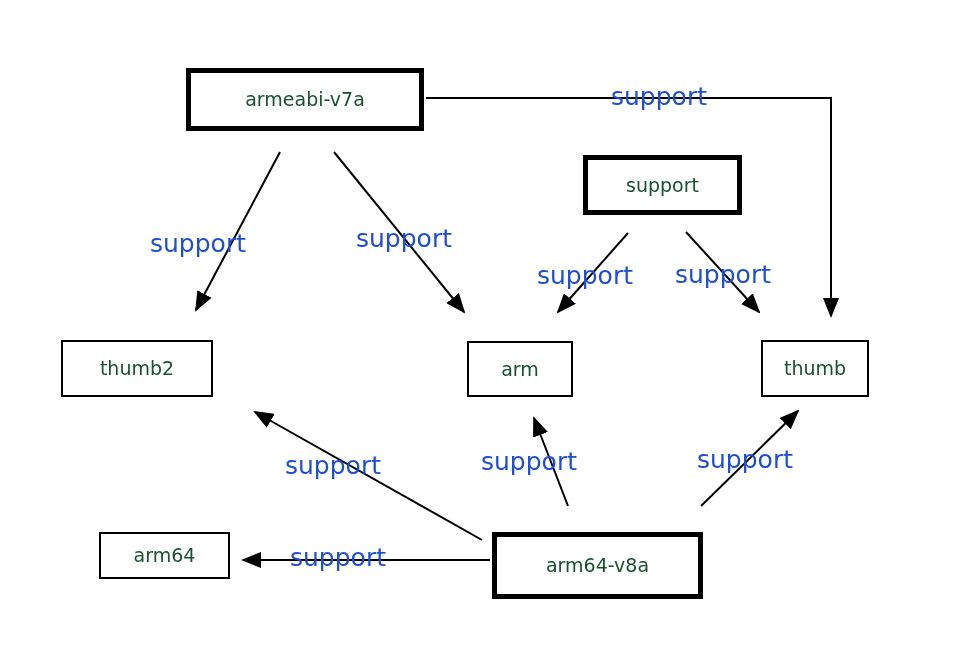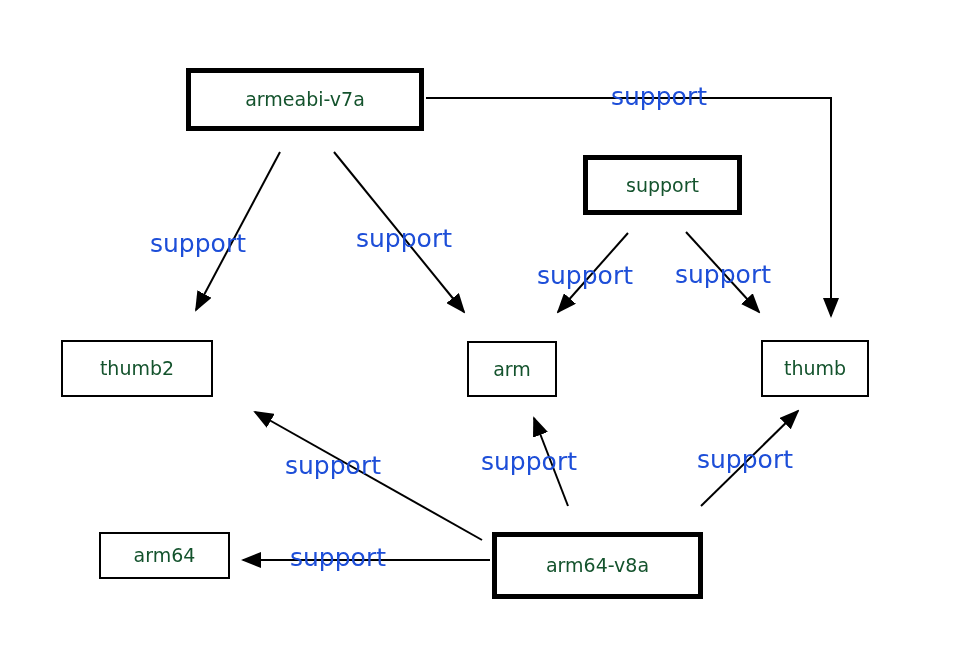--- a/index.html
+++ b/index.html
@@ -76,21 +76,21 @@
         <path d="M 568,506 L 534,418" fill="none" stroke="#000000" stroke-width="2" marker-end="url(#arrowhead)"></path>
         <path d="M 701,506 L 798,411" fill="none" stroke="#000000" stroke-width="2" marker-end="url(#arrowhead)"></path>
         <path d="M 490,560 L 243,560" fill="none" stroke="#000000" stroke-width="2" marker-end="url(#arrowhead)"></path>
       </g>
   </svg>
 
   <div id="nodes-layer">
       <div class="node bold" style="left: 186px; top: 68px; width: 238px; height: 63px; border-color: rgb(0, 0, 0);">armeabi-v7a</div>
       <div class="node bold" style="left: 583px; top: 155px; width: 159px; height: 60px; border-color: rgb(0, 0, 0);">support</div>
       <div class="node" style="left: 61px; top: 340px; width: 152px; height: 57px; border-color: rgb(0, 0, 0);">thumb2</div>
-      <div class="node" style="left: 467px; top: 341px; width: 90px; height: 56px; border-color: rgb(0, 0, 0); text-align: center;">arm</div>
+      <div class="node" style="left: 467px; top: 341px; width: 106px; height: 56px; border-color: rgb(0, 0, 0); text-align: center;">arm</div>
       <div class="node" style="left: 761px; top: 340px; width: 108px; height: 57px; border-color: rgb(0, 0, 0);">thumb</div>
       <div class="node" style="left: 99px; top: 532px; width: 131px; height: 47px; border-color: rgb(0, 0, 0);">arm64</div>
       <div class="node bold" style="left: 492px; top: 532px; width: 211px; height: 67px; border-color: rgb(0, 0, 0);">arm64-v8a</div>
     </div>
   <div id="labels-layer">
       <div class="edge-label" style="left: 150px; top: 231px;">support</div>
       <div class="edge-label" style="left: 356px; top: 226px;">support</div>
       <div class="edge-label" style="left: 611px; top: 84px;">support</div>
       <div class="edge-label" style="left: 537px; top: 263px;">support</div>
       <div class="edge-label" style="left: 675px; top: 262px;">support</div>

